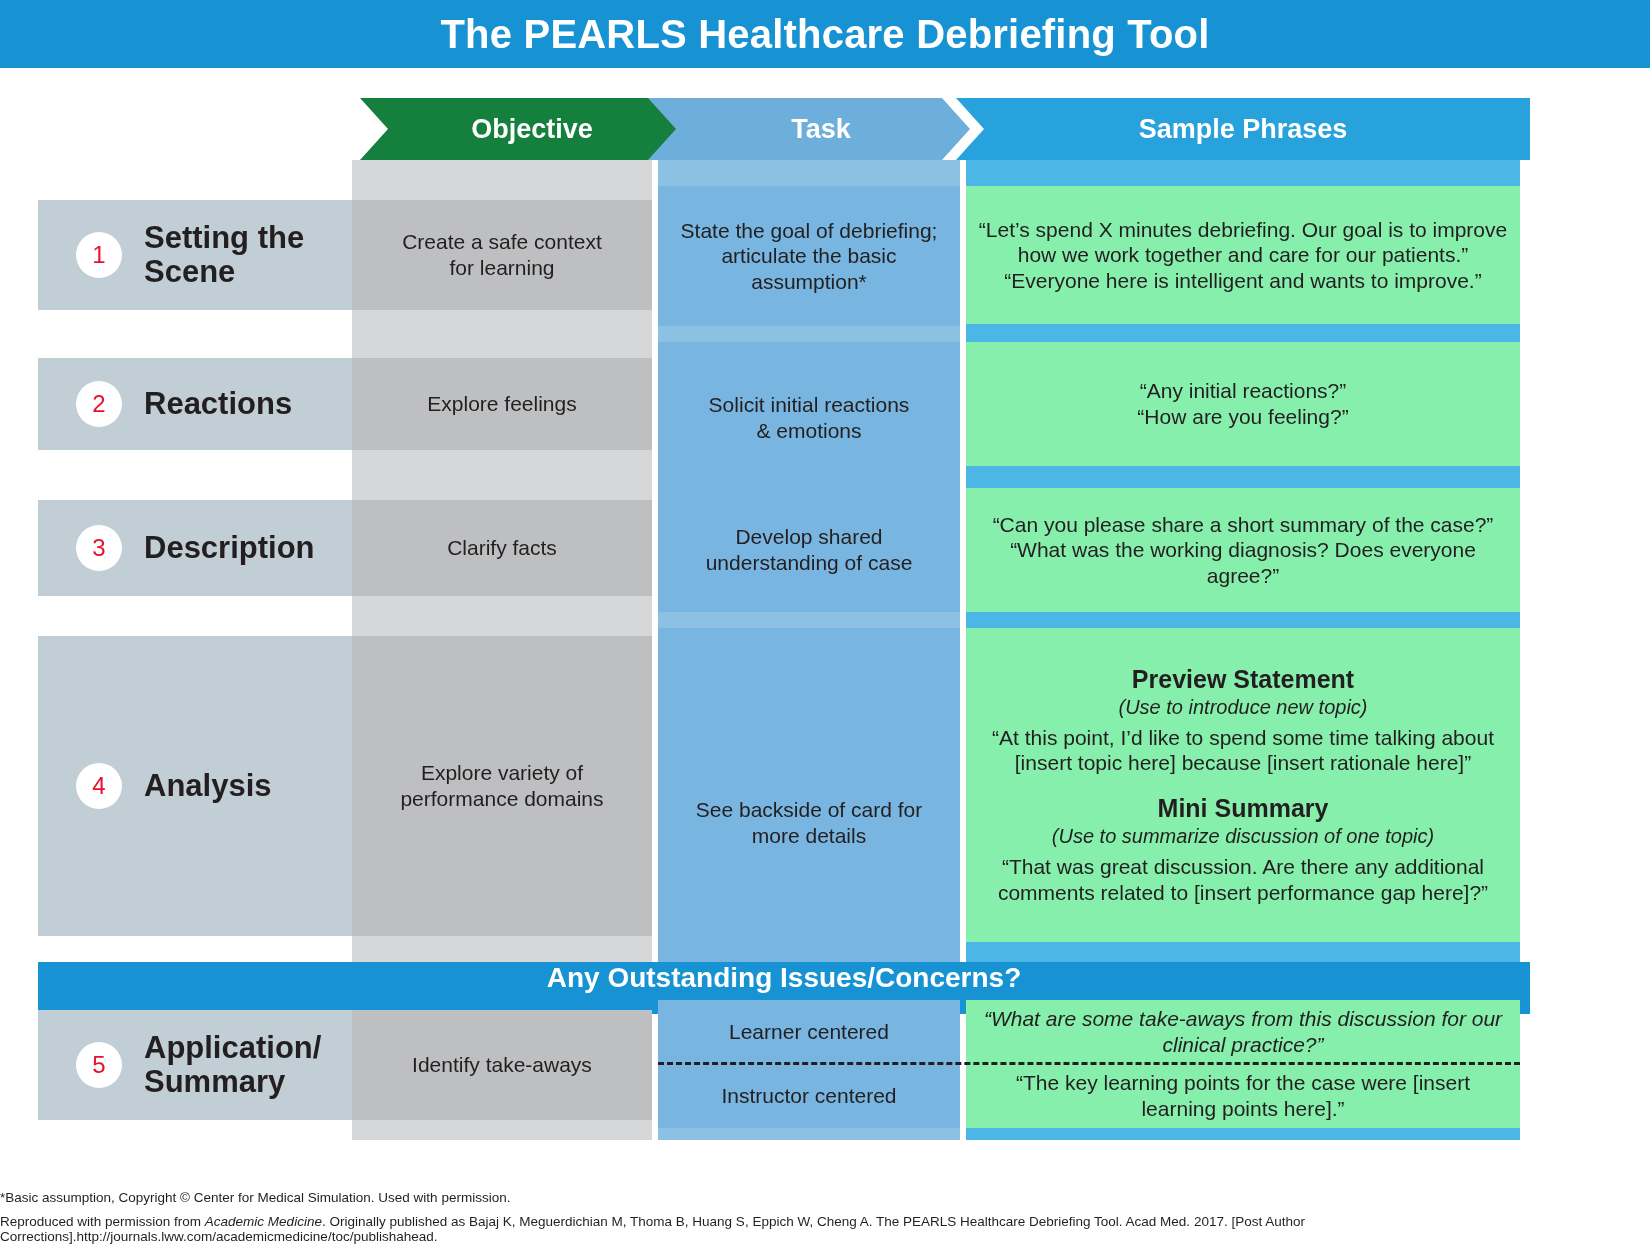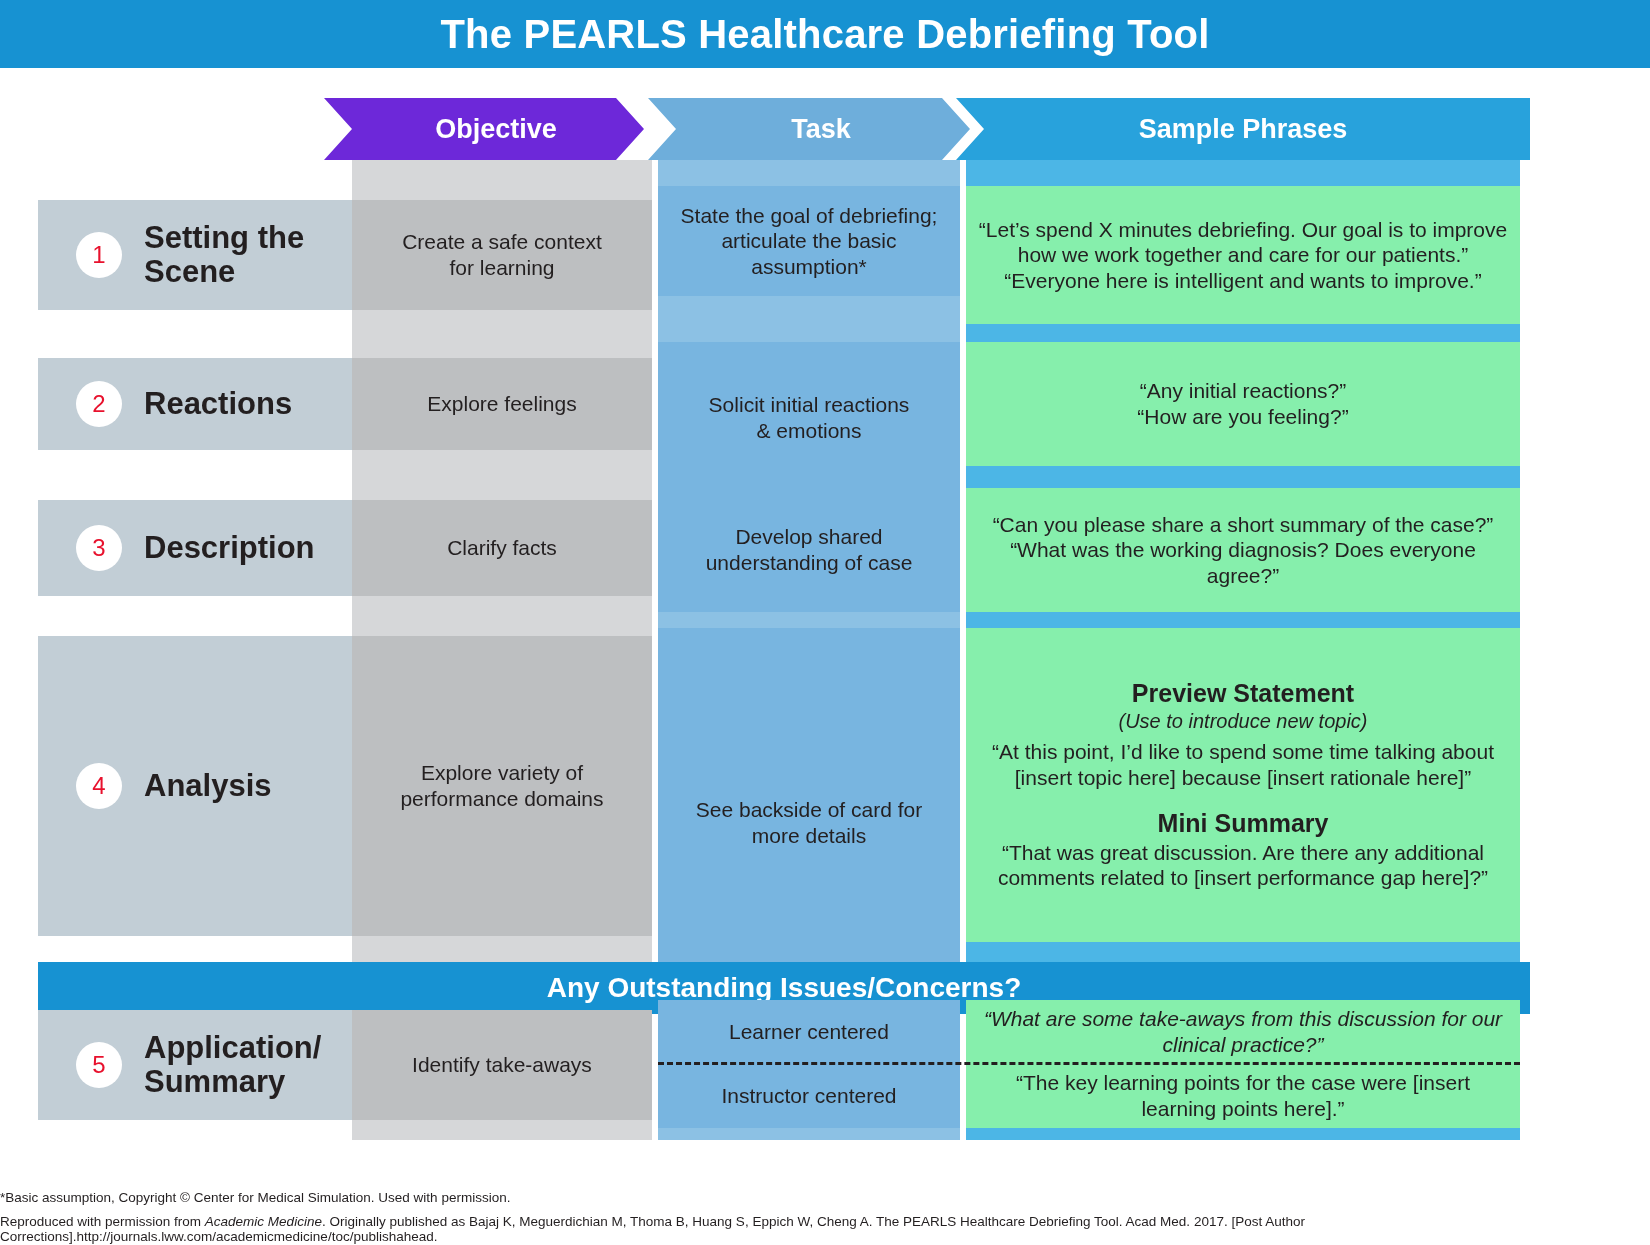--- a/index.html
+++ b/index.html
@@ -24,21 +24,21 @@
   }
 
   
   .headers { position: absolute; left: 0; top: 98px; width: 1650px; height: 62px; }
   .chev {
     position: absolute; height: 62px;
     display: flex; align-items: center; justify-content: center;
     color: #ffffff; font-size: 27px; font-weight: bold;
   }
   .chev-objective {
-    left: 324px; width: 320px; background: #6d28d9;
+    left: 360px; width: 320px; background: #15803d;
     clip-path: polygon(0 0, 292px 0, 320px 50%, 292px 100%, 0 100%, 28px 50%);
   }
   .chev-task {
     left: 648px; width: 322px; background: #6eaedb;
     clip-path: polygon(0 0, 294px 0, 322px 50%, 294px 100%, 0 100%, 28px 50%);
   }
   .chev-phrases {
     left: 956px; width: 574px; background: #28a2dc;
     clip-path: polygon(0 0, 574px 0, 574px 100%, 0 100%, 28px 50%);
   }
@@ -78,21 +78,21 @@
   .samp-block { width: 100%; text-align: center; color: #231f20; padding: 0 14px; }
   .samp-block .hd { font-size: 25px; font-weight: bold; margin-bottom: 2px; }
   .samp-block .sub { font-size: 20px; font-style: italic; margin-bottom: 6px; }
   .samp-block .body { font-size: 21px; line-height: 1.22; }
   .samp-block .gap { height: 18px; }
 
   
   .banner {
     position: absolute; left: 38px; top: 962px; width: 1492px; height: 52px;
     background: #1792d2; color: #ffffff; font-size: 28px; font-weight: bold;
-    display: flex; align-items: center; justify-content: center;
+    display: flex; justify-content: center;
   }
 
   
   .dashed {
     position: absolute; border-top: 3px dashed #231f20;
   }
 
   
   .foot {
     position: absolute; left: 0; width: 1650px; text-align: left;
@@ -130,21 +130,21 @@
   <div class="row">
     <div class="cell c-label label-cell" style="left:38px; top:200px; width:314px; height:110px;">
       <div class="num">1</div>
       <div class="stage-name" style="white-space:pre-line;">Setting the
 Scene</div>
     </div>
     <div class="cell c-obj" style="left:352px; top:200px; width:300px; height:110px;">
       <div class="cell-inner obj-text" style="white-space:pre-line;">Create a safe context
 for learning</div>
     </div>
-    <div class="cell c-task" style="left:658px; top:186px; width:302px; height:110px;">
+    <div class="cell c-task" style="left:658px; top:186px; width:302px; height:140px;">
       <div class="cell-inner task-text" style="white-space:pre-line;">State the goal of debriefing;
 articulate the basic
 assumption*</div>
     </div>
     <div class="cell c-samp" style="left:966px; top:186px; width:554px; height:138px;">
       <div class="cell-inner samp-text" style="white-space:pre-line; padding:0 10px;">“Let’s spend X minutes debriefing. Our goal is to improve how we work together and care for our patients.”
 “Everyone here is intelligent and wants to improve.”</div>
     </div>
   </div>
 
@@ -197,20 +197,21 @@
       <div class="cell-inner task-text" style="white-space:pre-line;">See backside of card for
 more details</div>
     </div>
     <div class="cell c-samp" style="left:966px; top:628px; width:554px; height:314px;">
       <div class="samp-block">
         <div class="hd">Preview Statement</div>
         <div class="sub">(Use to introduce new topic)</div>
         <div class="body">“At this point, I’d like to spend some time talking about [insert topic here] because [insert rationale here]”</div>
         <div class="gap"></div>
         <div class="hd">Mini Summary</div>
+        <div class="sub">(Use to summarize discussion of one topic)</div>
         <div class="body">“That was great discussion. Are there any additional comments related to [insert performance gap here]?”</div>
       </div>
     </div>
   </div>
 
   <div class="banner">
     <span>Any Outstanding Issues/Concerns?</span>
   </div>
 
   <div class="row">

